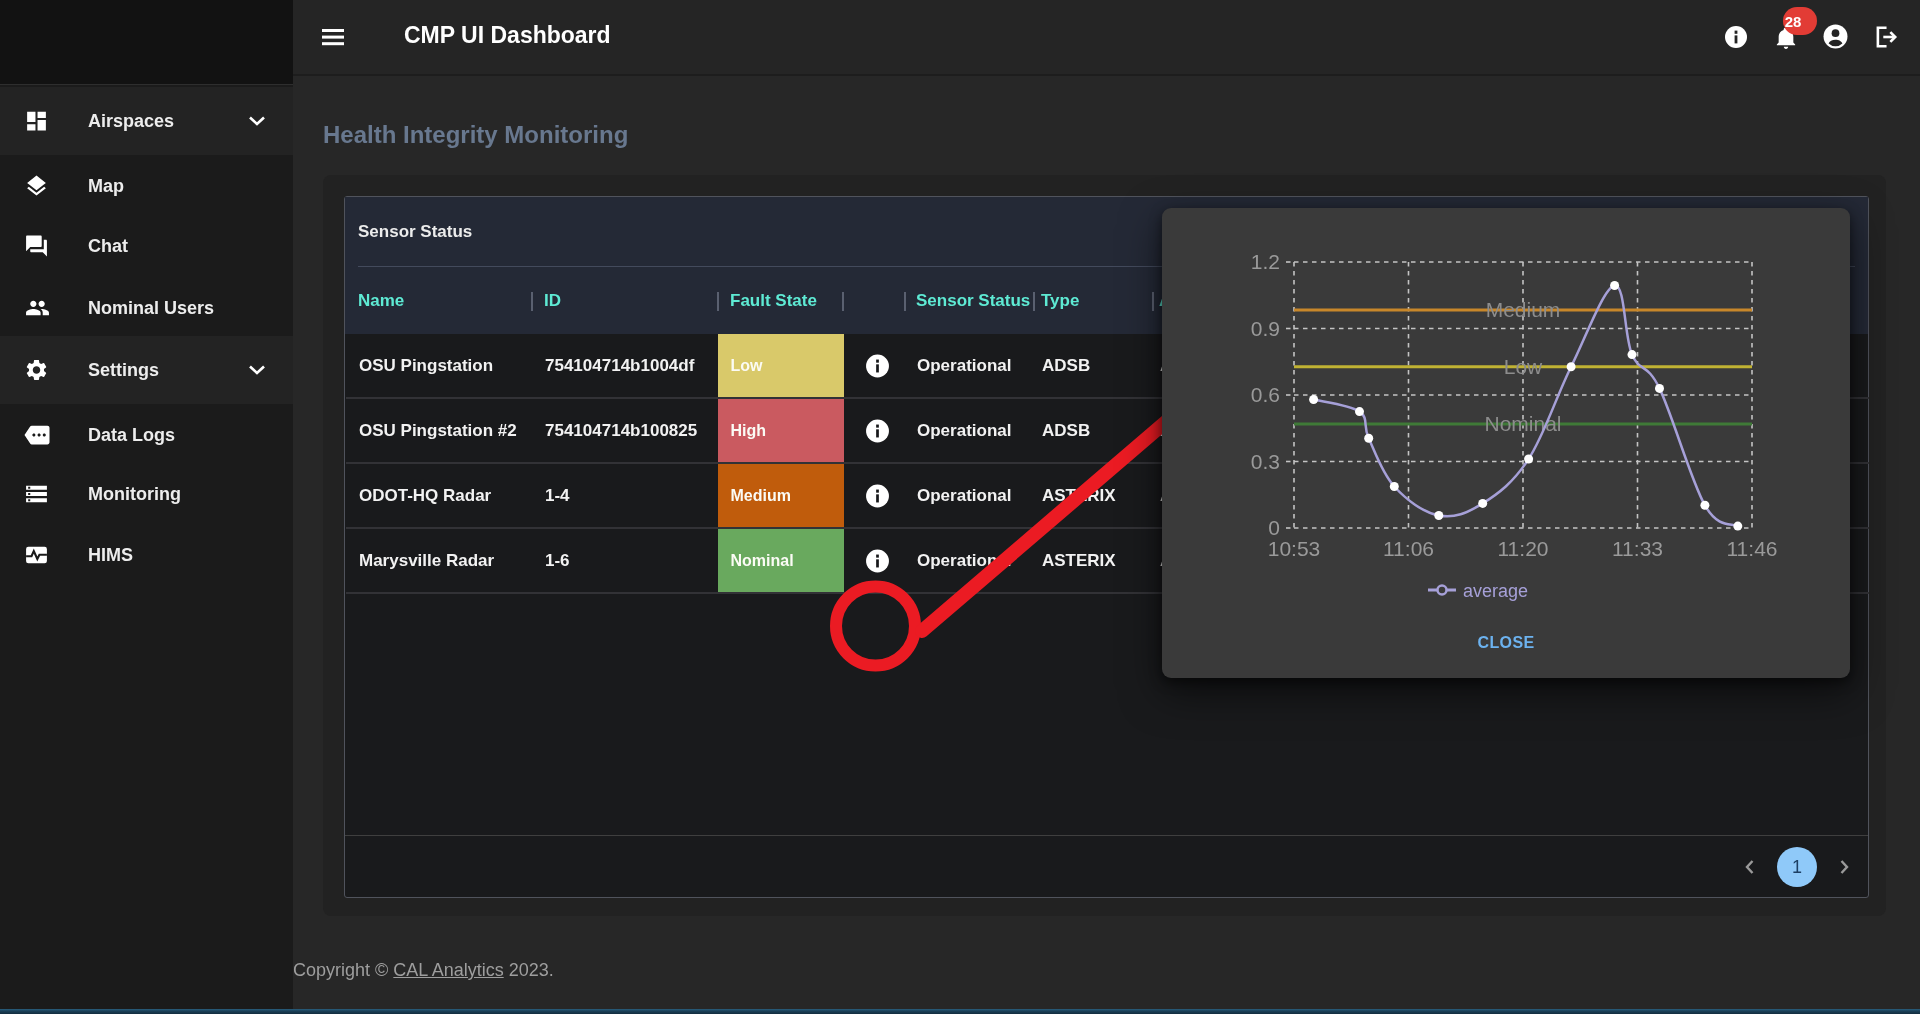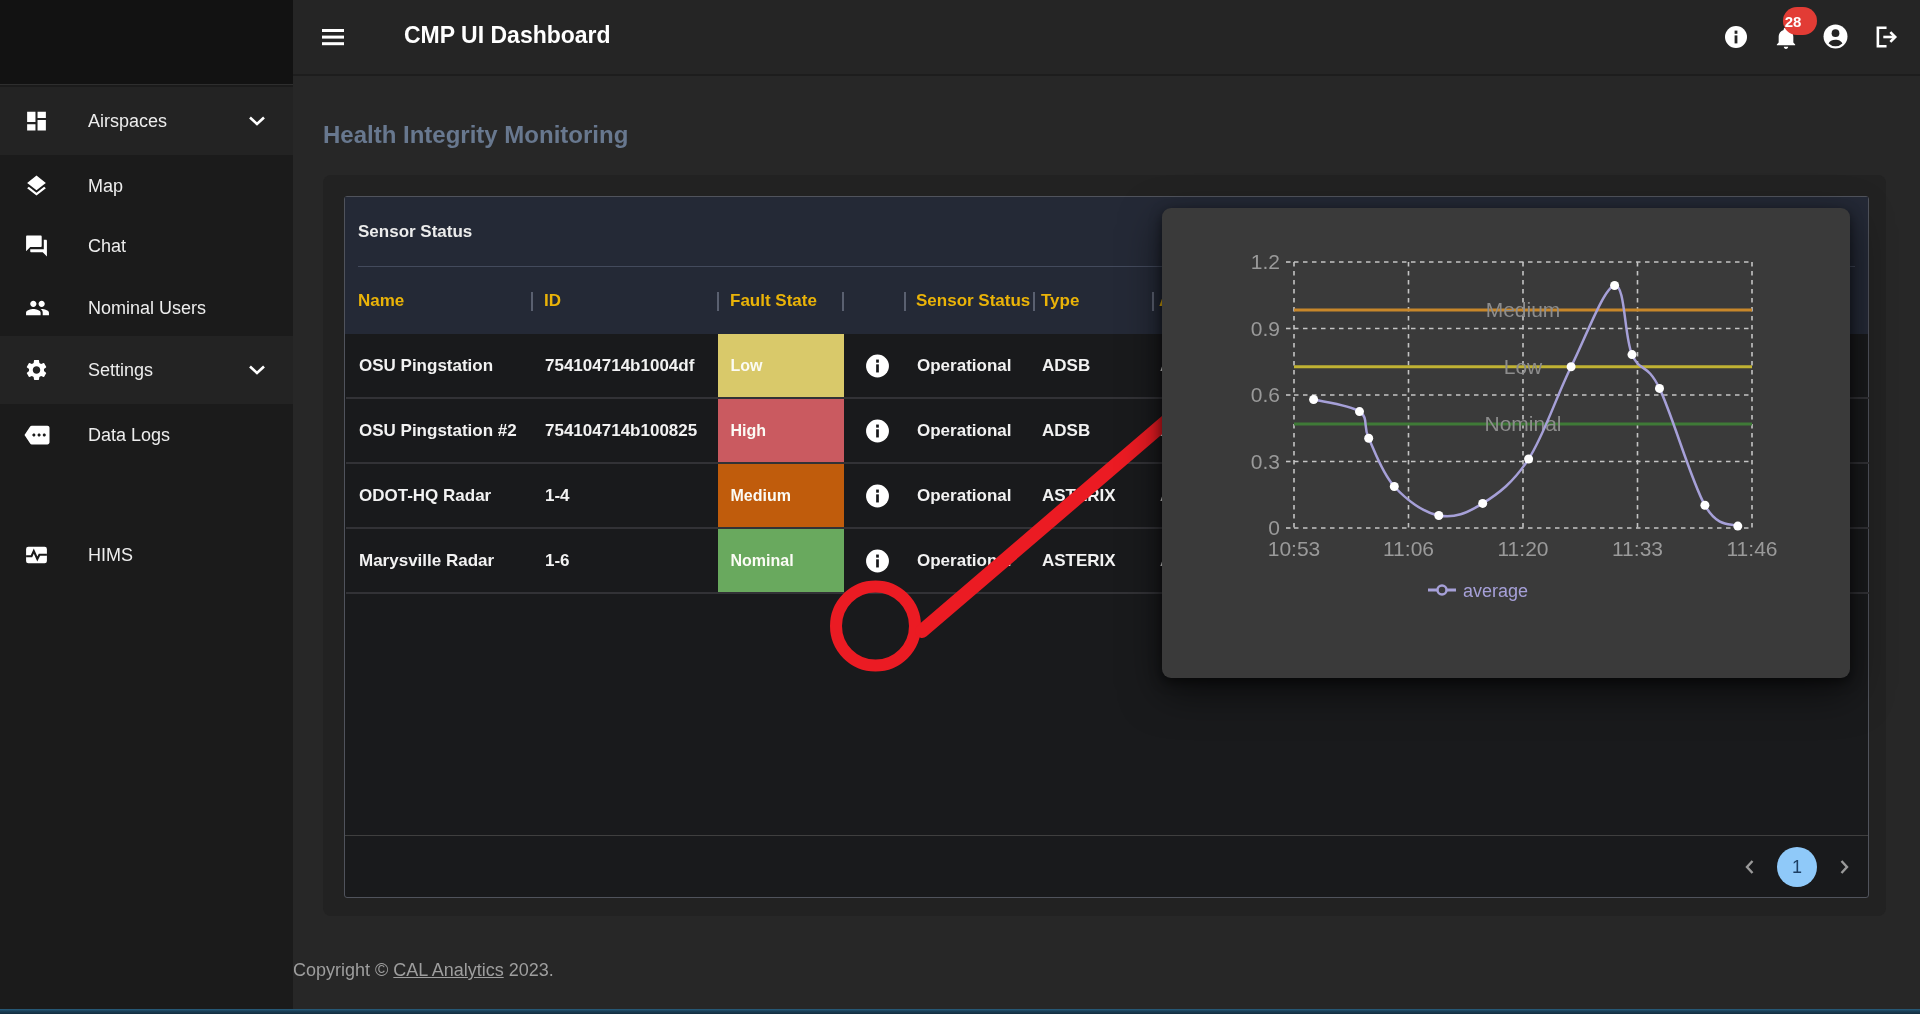--- a/index.html
+++ b/index.html
@@ -8,36 +8,36 @@
   .abs { position:absolute; }
   .b { font-weight:700; }
 
   #topbar { left:293px; top:0; width:1627px; height:76px; background:#252525;
     border-bottom:2px solid #1d1d1d; }
   #sidebar { left:0; top:0; width:293px; height:1014px; background:#1b1b1b; }
   #sidetop { left:0; top:0; width:293px; height:85px; background:#121212;
     border-bottom:1px solid #2e2e2e; }
   .mitem { left:0; width:293px; height:62px; color:#ededed; }
   .mitem .txt { position:absolute; left:88px; top:50%; transform:translateY(-50%);
-    font-size:18px; font-weight:400; }
+    font-size:18px; font-weight:700; }
   .mitem svg.ic { position:absolute; left:24px; top:50%; transform:translateY(-50%); }
   .mitem svg.chev { position:absolute; left:248px; top:50%; transform:translateY(-50%); }
   .hl { background:#232323; }
 
   #content { left:293px; top:78px; width:1627px; height:936px; background:#272727; }
 
   #heading { left:30px; top:43px; font-size:24px; font-weight:700; color:#68788f; }
 
   #wrapper { left:30px; top:97px; width:1563px; height:741px; background:#222222;
     border-radius:8px; }
   #card { position:absolute; left:21px; top:21px; width:1525px; height:702px;
     background:#191a1c; border:1px solid #50535c; border-radius:3px; }
   #cardhead { position:absolute; left:0; top:0; width:1523px; height:137px; background:#242936; }
   #cardhead .divider { position:absolute; left:13px; right:13px; top:69px; height:1px; background:#434a5c; }
-  .colh { position:absolute; top:94px; font-size:17px; font-weight:700; color:#eab308; }
+  .colh { position:absolute; top:94px; font-size:17px; font-weight:700; color:#5eead4; }
   .sep { position:absolute; top:95px; width:2px; height:19px; background:#5a6070; }
   .row { position:absolute; left:1px; width:1523px; height:65px; border-bottom:2px solid #323236; }
   .cell { position:absolute; top:50%; transform:translateY(-50%); font-size:17px;
     font-weight:700; color:#f2f2f2; white-space:pre; }
   .chip { position:absolute; left:371.5px; top:0; width:126px; height:63px; }
   .chip span { position:absolute; left:13px; top:50%; transform:translateY(-50%);
     font-size:16px; font-weight:700; color:#fbfbf5; }
   .info { position:absolute; left:519px; top:50%; transform:translateY(-50%); }
 
   #popup { left:1162px; top:208px; width:688px; height:470px; background:#3a3a3a;
@@ -216,20 +216,26 @@
     <span class="txt">Settings</span>
     <svg class="chev" width="18" height="10" viewBox="0 0 18 10">
         <path d="M2 1.5 L9 8 L16 1.5" fill="none" stroke="#fff" stroke-width="2.6"></path>
       </svg>
   </div>
   <div class="abs mitem" style="top:404px">
     <svg class="ic" width="26" height="25" viewBox="0 0 24 24">
         <path fill="#fff" d="M22 3H7c-.69 0-1.23.35-1.59.88L0 12l5.41 8.11c.36.53.97.89 1.66.89H22c1.1 0 2-.9 2-2V5c0-1.1-.9-2-2-2zM9 13.5c-.83 0-1.5-.67-1.5-1.5s.67-1.5 1.5-1.5 1.5.67 1.5 1.5-.67 1.5-1.5 1.5zm5 0c-.83 0-1.5-.67-1.5-1.5s.67-1.5 1.5-1.5 1.5.67 1.5 1.5-.67 1.5-1.5 1.5zm5 0c-.83 0-1.5-.67-1.5-1.5s.67-1.5 1.5-1.5 1.5.67 1.5 1.5-.67 1.5-1.5 1.5z"></path>
       </svg>
     <span class="txt">Data Logs</span>
+  </div>
+  <div class="abs mitem" style="top:463px">
+    <svg class="ic" width="25" height="25" viewBox="0 0 24 24">
+        <path fill="#fff" d="M2 20h20v-4H2v4zm2-3h2v2H4v-2zM2 4v4h20V4H2zm4 3H4V5h2v2zm-4 7h20v-4H2v4zm2-3h2v2H4v-2z"></path>
+      </svg>
+    <span class="txt">Monitoring</span>
   </div>
   <div class="abs mitem" style="top:524px">
     <svg class="ic" width="25" height="25" viewBox="0 0 24 24">
       <rect x="2" y="4" width="20" height="16" rx="2.2" fill="#fff"></rect>
       <path d="M2 13.2 h5.2 l2.2-5 l3.4 7.6 l2-4 h7.2" fill="none" stroke="#1b1b1b" stroke-width="2"></path>
     </svg>
     <span class="txt">HIMS</span>
   </div>
 </div>
 <svg id="annot" class="abs" width="1920" height="1014" viewBox="0 0 1920 1014">
@@ -286,15 +292,16 @@
       <circle cx="452.6" cy="77.5" r="4.5"></circle>
         <circle cx="470.0" cy="146.6" r="4.5"></circle>
       <circle cx="497.5" cy="180.4" r="4.5"></circle>
         <circle cx="542.9" cy="297.3" r="4.5"></circle>
       <circle cx="575.8" cy="318.1" r="4.5"></circle>
     </g>
     <line x1="266" y1="382" x2="294" y2="382" stroke="#a6a0d8" stroke-width="3"></line>
     <circle cx="280" cy="382" r="4.5" fill="#3a3a3a" stroke="#a6a0d8" stroke-width="2.5"></circle>
     <text x="301" y="389" font-family="Liberation Sans, sans-serif" font-size="18" fill="#a6a0d8">average</text>
   </svg>
+  <div class="abs b" style="left:0;top:426px;width:688px;text-align:center;font-size:16px;letter-spacing:0.4px;color:#6cb2ef">CLOSE</div>
 </div>
 <div id="footer" class="abs">Copyright © <a>CAL Analytics</a> 2023.</div>
 <div id="bluebar" class="abs"></div>
 
 </body></html>

